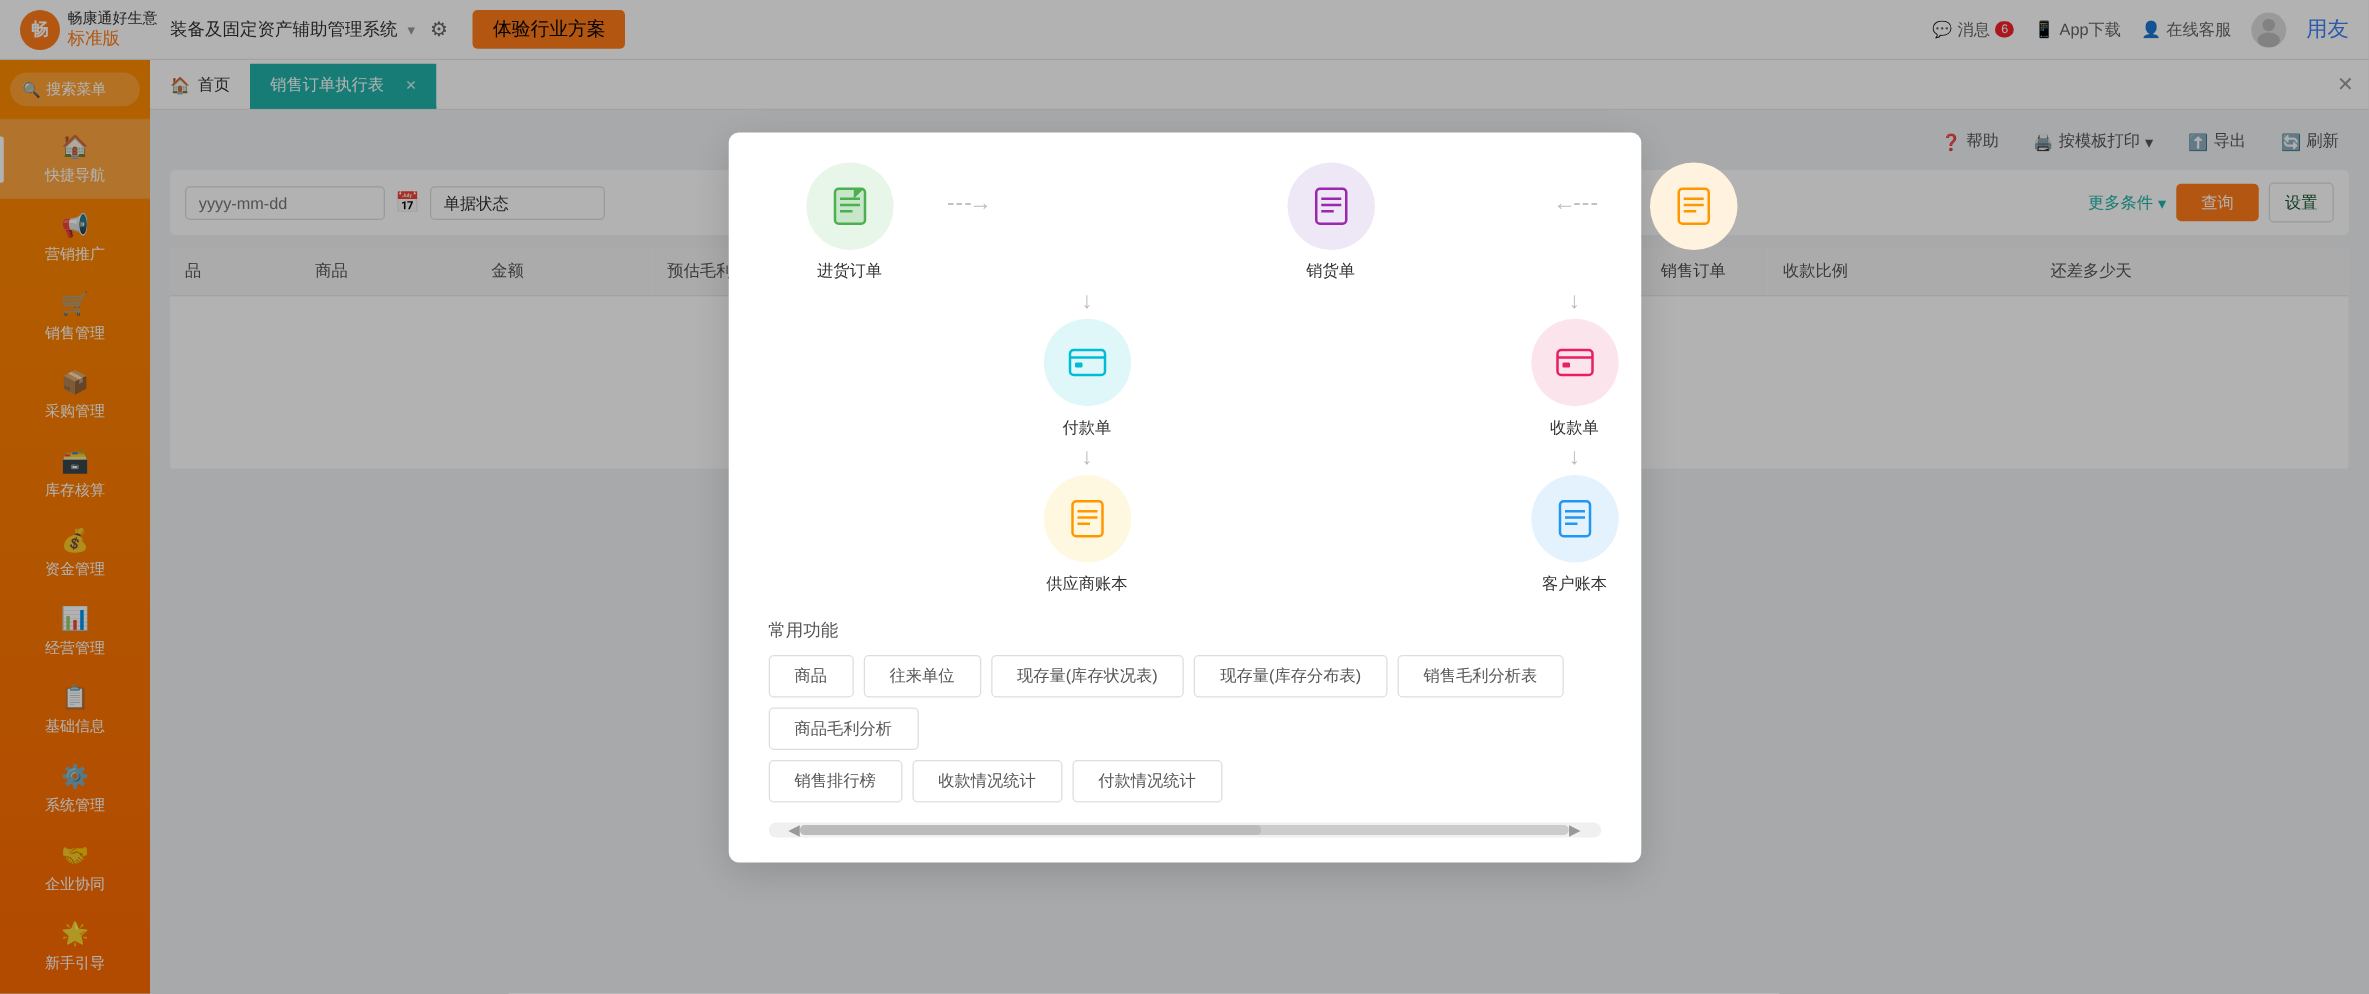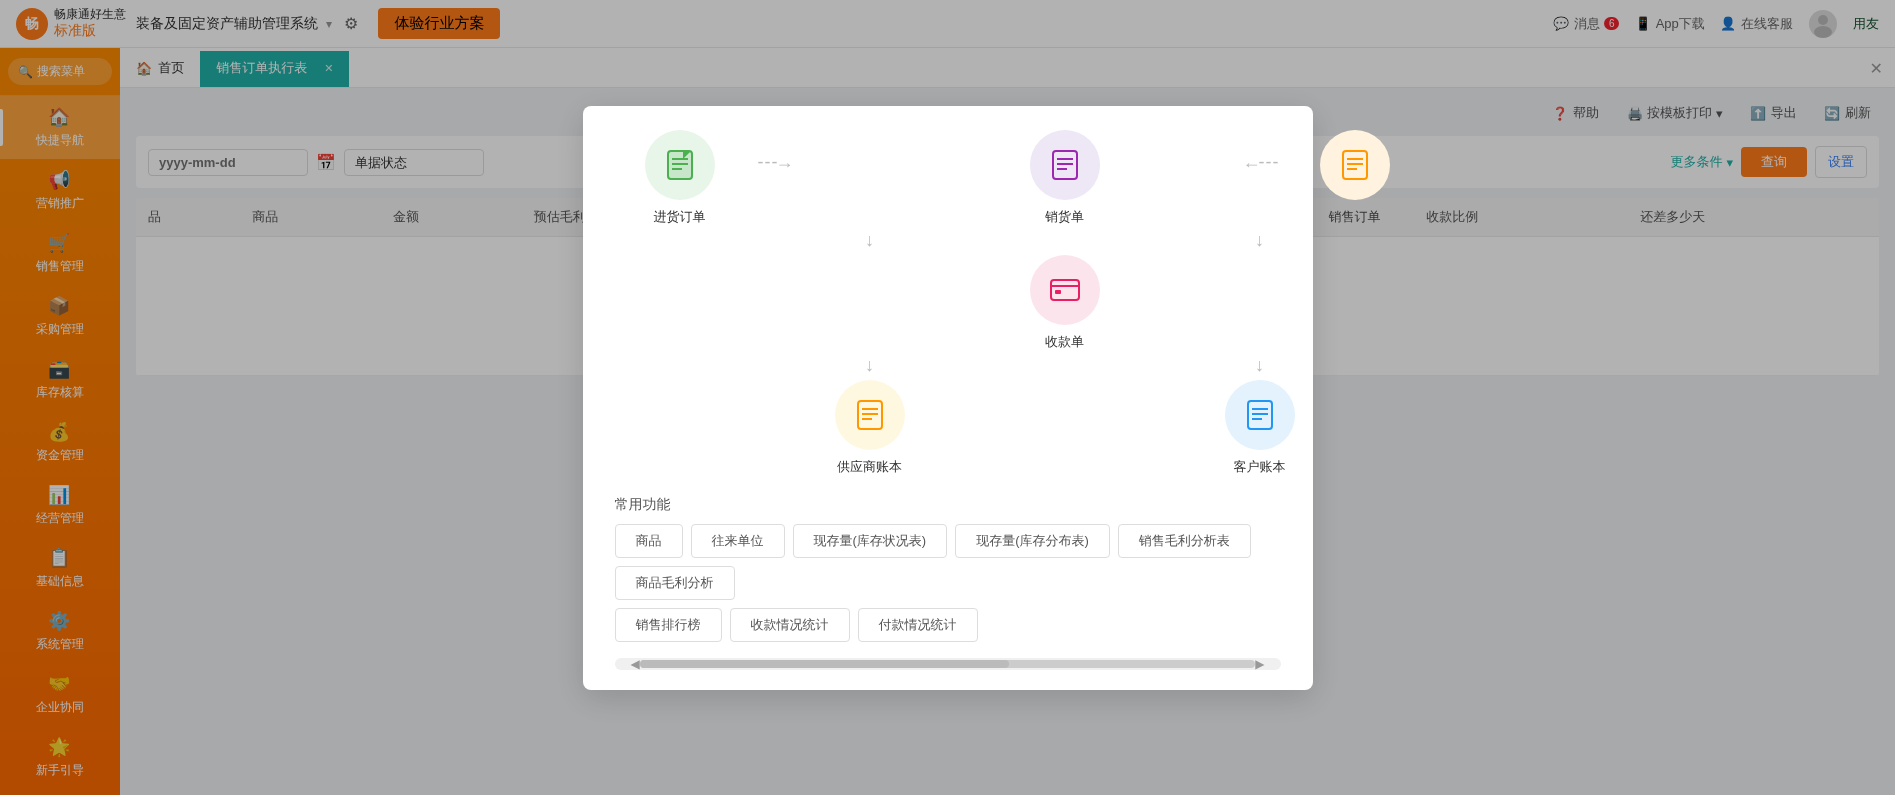--- a/index.html
+++ b/index.html
@@ -40,21 +40,21 @@
     .try-btn {
       background: #ff7c19; color: #000000; border: none; border-radius: 4px;
       padding: 6px 16px; font-size: 15px; cursor: pointer; margin-left: 12px;
     }
     .header-right {
       display: flex; align-items: center; gap: 16px; margin-left: auto;
     }
     .header-action { display: flex; align-items: center; gap: 4px; color: #666; font-size: 13px; cursor: pointer; }
     .badge { background: #f5222d; color: white; border-radius: 10px; font-size: 10px; padding: 1px 5px; }
     .avatar { width: 28px; height: 28px; background: #ddd; border-radius: 50%; display: flex; align-items: center; justify-content: center; font-size: 12px; color: #666; }
-    .user-name { font-size: 13px; color: #14532d; }
+    .user-name { font-size: 17px; color: #3b82f6; }
 
     
     .main-layout { display: flex; height: calc(795px - 48px); }
 
     
     .sidebar {
       width: 120px;
       background: linear-gradient(180deg, #ff8c00 0%, #ff6a00 100%);
       height: 100%;
       display: flex; flex-direction: column;
@@ -116,35 +116,35 @@
       cursor: pointer; border: none; background: none; padding: 4px 8px;
     }
 
     
     .filter-row {
       display: flex; align-items: center; gap: 8px; margin-bottom: 10px;
       background: #fff; padding: 10px 12px; border-radius: 4px;
     }
     .filter-input {
       border: 1px solid #ddd; border-radius: 4px; padding: 5px 10px; font-size: 13px;
-      color: #14532d; width: 160px; font-weight: bold;
+      color: #14532d; width: 160px;
     }
     .filter-select {
       border: 1px solid #ddd; border-radius: 4px; padding: 5px 10px; font-size: 13px;
       color: #333; width: 140px; appearance: none; background: #fff;
     }
     .filter-calendar-icon { color: #aaa; font-size: 16px; cursor: pointer; }
     .more-conditions { font-size: 13px; color: #20b2a8; cursor: pointer; display: flex; align-items: center; gap: 4px; }
     .search-btn {
       background: #ff7c19; color: #fff; border: none; border-radius: 4px;
       padding: 6px 20px; font-size: 13px; cursor: pointer;
     }
     .setting-btn {
       background: #fff; border: 1px solid #ddd; border-radius: 4px;
-      padding: 6px 12px; font-size: 13px; cursor: pointer; color: #3b82f6;
+      padding: 6px 12px; font-size: 13px; cursor: pointer; color: #14532d;
     }
 
     
     .data-table { width: 100%; border-collapse: collapse; background: #fff; font-size: 13px; }
     .data-table th {
       background: #f5f5f5; border-bottom: 1px solid #e8e8e8; padding: 10px 12px;
       text-align: left; color: #555; font-weight: 500; white-space: nowrap;
     }
     .data-table td { border-bottom: 1px solid #f0f0f0; padding: 10px 12px; color: #333; }
     .empty-row td { text-align: center; padding: 60px; color: #999; font-size: 14px; }
@@ -454,20 +454,32 @@
       <div style="display:flex;justify-content:center; color:#bbb; font-size:18px;">↓</div>
       <div></div>
       <div style="display:flex;justify-content:center; color:#bbb; font-size:18px;">↓</div>
       <div></div>
         <div></div>
     </div>
 
     <div style="display:grid; grid-template-columns: 130px 60px 130px 260px 130px 60px 130px; margin-top:4px; align-items:center;">
       <div></div>
         <div></div>
+      <div class="flow-col">
+        <div class="flow-item">
+          <div class="flow-circle teal">
+            <svg width="36" height="36" viewBox="0 0 36 36">
+                <rect x="4" y="8" width="28" height="20" rx="3" fill="#e0f7fa" stroke="#00bcd4" stroke-width="2"></rect>
+                <line x1="4" y1="14" x2="32" y2="14" stroke="#00bcd4" stroke-width="2"></line>
+                <rect x="8" y="18" width="6" height="4" rx="1" fill="#00bcd4"></rect>
+              </svg>
+          </div>
+          <span class="flow-label">付款单</span>
+        </div>
+      </div>
       <div></div>
       <div class="flow-col">
         <div class="flow-item">
           <div class="flow-circle pink">
             <svg width="36" height="36" viewBox="0 0 36 36">
                 <rect x="4" y="8" width="28" height="20" rx="3" fill="#fce4ec" stroke="#e91e63" stroke-width="2"></rect>
                 <line x1="4" y1="14" x2="32" y2="14" stroke="#e91e63" stroke-width="2"></line>
                 <rect x="8" y="18" width="6" height="4" rx="1" fill="#e91e63"></rect>
               </svg>
           </div>

